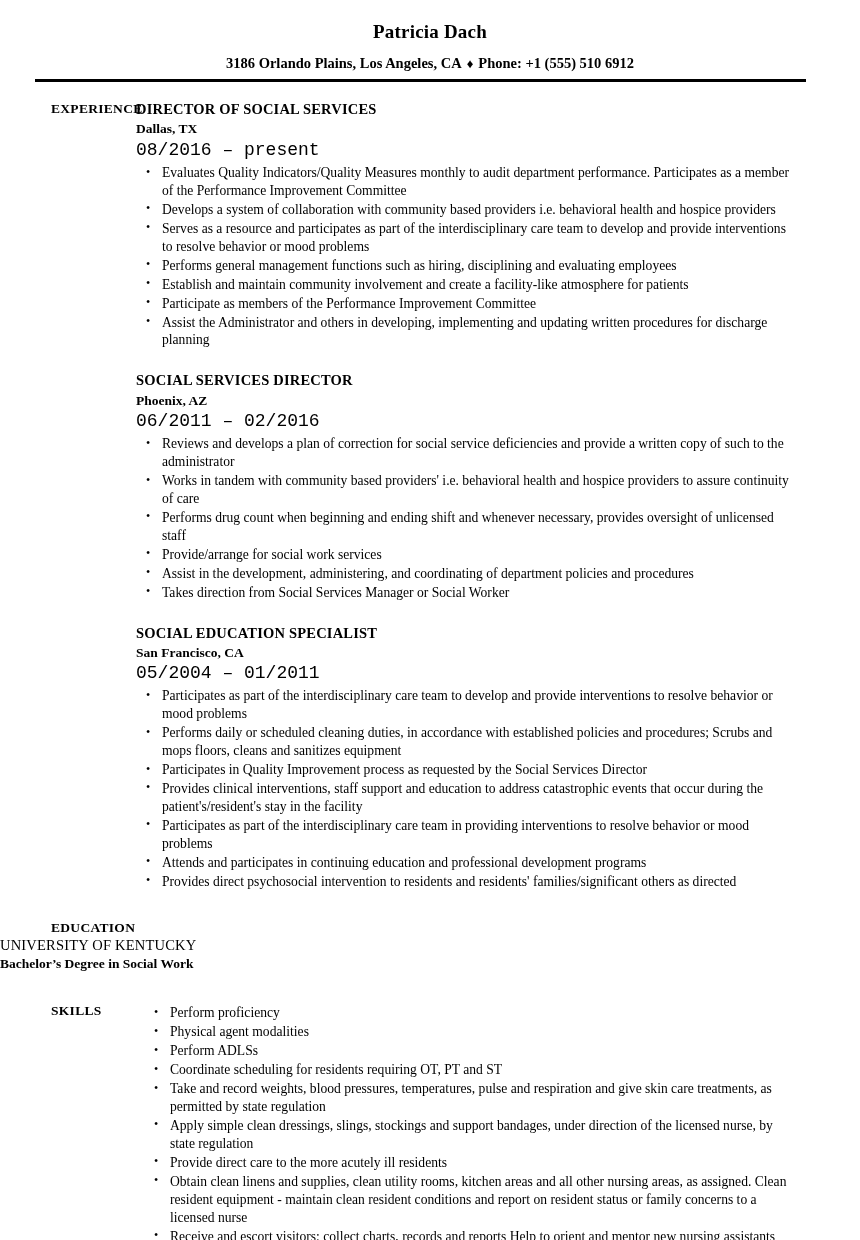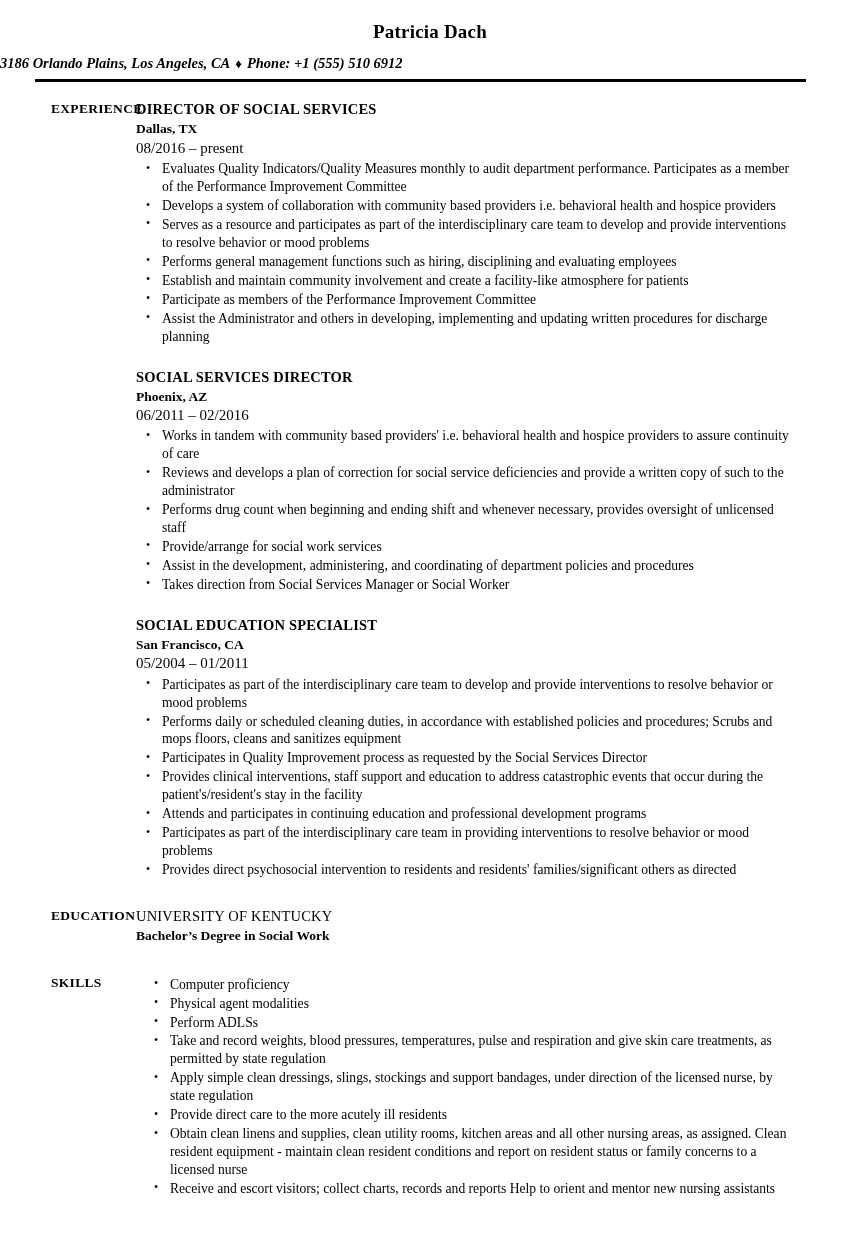--- a/index.html
+++ b/index.html
@@ -28,26 +28,25 @@
     padding-top: 22px;
   }
   .cand-name {
     text-align: center;
     font-size: 19px;
     font-weight: bold;
     letter-spacing: 0.2px;
     line-height: 1.1;
   }
   .contact-line {
-    text-align: left;
+    text-align: center;
     font-size: 14.5px;
     font-weight: bold;
     margin-top: 12px;
     line-height: 1.2;
-    font-style: italic;
   }
   .contact-line .sep {
     padding: 0 5px;
     font-size: 13px;
   }
   .rule {
     margin: 7px 54px 0 35px;
     border: 0;
     border-top: 3px solid #000;
     height: 0;
@@ -68,42 +67,43 @@
     letter-spacing: 0.3px;
     padding-top: 1px;
     margin-left: 16px;
   }
   .section-body {
     flex: 1;
     padding-right: 64px;
   }
 
   #experience-section { margin-top: 18px; }
-  #education-section  { margin-top: 28px; }
+  #education-section  { margin-top: 28px; flex-direction: column; }
   #skills-section     { margin-top: 28px; gap: 8px; }
 
   
   .job { margin-bottom: 22px; }
   .job:last-child { margin-bottom: 0; }
 
   .job-title {
     font-size: 14.5px;
     font-weight: bold;
     letter-spacing: 0.2px;
     line-height: 1.25;
   }
   .job-location {
     font-size: 13.5px;
     font-weight: bold;
     line-height: 1.35;
     margin-top: 2px;
   }
   .job-dates {
-    font-size: 15px;
+    font-size: 18px;
     line-height: 1.3;
+    font-family: Liberation Mono, monospace;
   }
 
   
   ul.bullets {
     list-style: none;
     margin: 2px 0 0 0;
     padding: 0;
   }
   ul.bullets > li {
     position: relative;
@@ -165,62 +165,63 @@
           <li>Participate as members of the Performance Improvement Committee</li>
           <li>Assist the Administrator and others in developing, implementing and updating written procedures for discharge planning</li>
         </ul>
       </div>
 
       <div class="job">
         <div class="job-title">SOCIAL SERVICES DIRECTOR</div>
         <div class="job-location">Phoenix, AZ</div>
         <div class="job-dates">06/2011 – 02/2016</div>
         <ul class="bullets">
+          <li>Reviews and develops a plan of correction for social service deficiencies and provide a written copy of such to the administrator</li>
           <li>Works in tandem with community based providers' i.e. behavioral health and hospice providers to assure continuity of care</li>
-          <li>Reviews and develops a plan of correction for social service deficiencies and provide a written copy of such to the administrator</li>
           <li>Performs drug count when beginning and ending shift and whenever necessary, provides oversight of unlicensed staff</li>
           <li>Provide/arrange for social work services</li>
           <li>Assist in the development, administering, and coordinating of department policies and procedures</li>
           <li>Takes direction from Social Services Manager or Social Worker</li>
         </ul>
       </div>
 
       <div class="job">
         <div class="job-title">SOCIAL EDUCATION SPECIALIST</div>
         <div class="job-location">San Francisco, CA</div>
         <div class="job-dates">05/2004 – 01/2011</div>
         <ul class="bullets">
           <li>Participates as part of the interdisciplinary care team to develop and provide interventions to resolve behavior or mood problems</li>
           <li>Performs daily or scheduled cleaning duties, in accordance with established policies and procedures; Scrubs and mops floors, cleans and sanitizes equipment</li>
           <li>Participates in Quality Improvement process as requested by the Social Services Director</li>
           <li>Provides clinical interventions, staff support and education to address catastrophic events that occur during the patient's/resident's stay in the facility</li>
+          <li>Participates as part of the interdisciplinary care team in providing interventions to resolve behavior or mood problems</li>
           <li>Attends and participates in continuing education and professional development programs</li>
-          <li>Participates as part of the interdisciplinary care team in providing interventions to resolve behavior or mood problems</li>
           <li>Provides direct psychosocial intervention to residents and residents' families/significant others as directed</li>
         </ul>
       </div>
 
     </div>
   </div>
 
   <div class="section" id="education-section">
     <div class="section-label">EDUCATION</div>
     <div class="section-body">
       <div class="edu-school">UNIVERSITY OF KENTUCKY</div>
       <div class="edu-degree">Bachelor’s Degree in Social Work</div>
     </div>
   </div>
 
   <div class="section" id="skills-section">
     <div class="section-label">SKILLS</div>
     <div class="section-body">
       <ul class="bullets">
-        <li>Computer proficiency</li>
+        <li>Perform proficiency</li>
         <li>Physical agent modalities</li>
         <li>Perform ADLSs</li>
+        <li>Coordinate scheduling for residents requiring OT, PT and ST</li>
         <li>Take and record weights, blood pressures, temperatures, pulse and respiration and give skin care treatments, as permitted by state regulation</li>
         <li>Apply simple clean dressings, slings, stockings and support bandages, under direction of the licensed nurse, by state regulation</li>
         <li>Provide direct care to the more acutely ill residents</li>
         <li>Obtain clean linens and supplies, clean utility rooms, kitchen areas and all other nursing areas, as assigned. Clean resident equipment - maintain clean resident conditions and report on resident status or family concerns to a licensed nurse</li>
         <li>Receive and escort visitors; collect charts, records and reports Help to orient and mentor new nursing assistants</li>
       </ul>
     </div>
   </div>
 
 </div>

